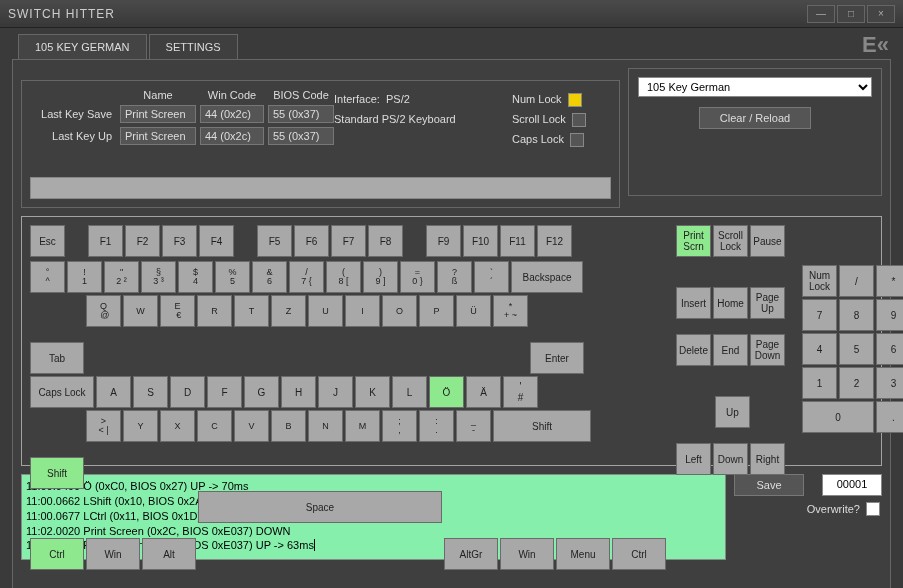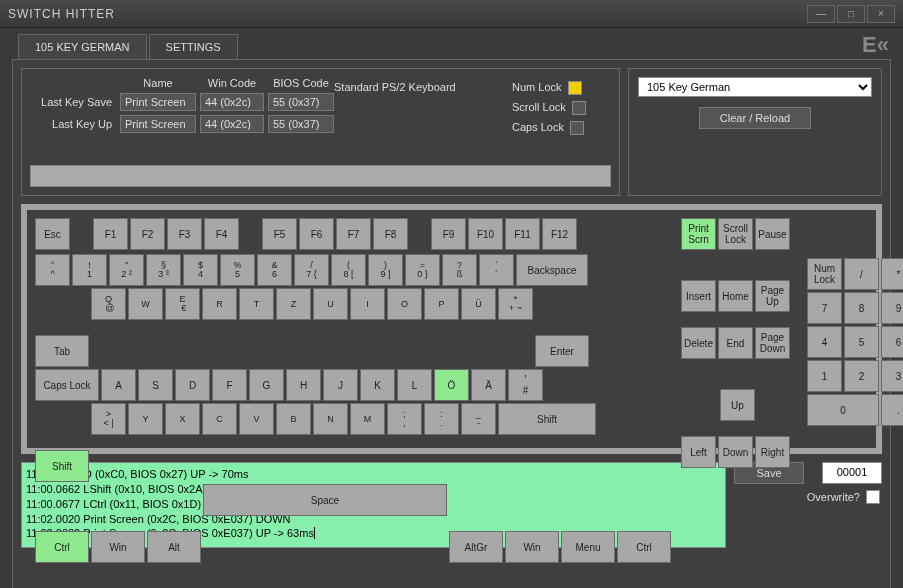--- a/index.html
+++ b/index.html
@@ -8,35 +8,35 @@
 .titlebar .title { font-size: 12px; letter-spacing: 1px; color: #ccc; }
 .titlebar .spacer { flex: 1; }
 .winbtn { width: 28px; height: 18px; margin-left: 2px; background: #444; border: 1px solid #666; display: flex; align-items: center; justify-content: center; color: #aaa; font-size: 10px; cursor: default; }
 .logo { position: absolute; right: 14px; top: 32px; font-size: 22px; font-weight: bold; color: #888; font-family: sans-serif; }
 .tabs { display: flex; margin: 6px 0 0 18px; gap: 2px; position: relative; }
 .tab { padding: 6px 16px; background: #3f3f3f; border: 1px solid #666; border-bottom: none; font-size: 11px; color: #ddd; cursor: default; }
 .tab.active { background: #444; }
 .content { margin: 0 12px 8px 12px; border: 1px solid #666; padding: 8px; background: #3f3f3f; height: 540px; }
 .toprow { display: flex; gap: 8px; }
 .panel { border: 1px solid #666; padding: 8px; }
-.panel1 { flex: 1; height: 128px; position: relative; }
+.panel1 { flex: 1; height: 128px; position: relative; margin-top: 12px; }
 .panel2 { width: 254px; height: 128px; display:flex; flex-direction:column; align-items:center; gap:10px; }
 .infogrid { display: grid; grid-template-columns: 86px 76px 64px 66px; gap: 4px 4px; font-size: 11px; }
 .hdr { text-align: center; color: #ddd; font-size:11px; }
 .lbl { text-align: right; padding-right:4px; align-self:center; }
 .field { background: #555; border: 1px solid #777; padding: 2px 4px; font-size: 11px; color: #ddd; height:18px; }
 .info2 { position: absolute; left: 312px; top: 8px; font-size: 11px; line-height: 20px; }
 .locks { position: absolute; left: 490px; top: 8px; font-size:11px; line-height:20px; }
 .lockbox { display:inline-block; width:14px; height:14px; border:1px solid #888; background:#555; vertical-align:middle; margin-left:6px; }
 .lockbox.on { background:#f0d000; }
 .bigbar { position:absolute; left:8px; bottom:8px; right:8px; height:22px; background:#aaa; border:1px solid #888; }
 .select { width: 234px; height:20px; background:#fff; color:#000; border:1px solid #888; font-size:11px; padding:1px 4px; }
 .statusrow { width:234px; font-size:11px; display:flex; gap:8px; padding-top:4px;}
 .btn { background:#555; border:1px solid #777; color:#ddd; padding:4px 20px; font-size:11px; cursor:default; }
-.kbpanel { border:6px solid #a3a3a3; margin-top:8px; padding:8px; height:250px; display:flex; gap:10px; }
+.kbpanel { border:1px solid #a3a3a3; margin-top:8px; padding:8px; height:250px; display:flex; gap:10px; }
 .main-kb { flex:0 0 570px; display:flex; flex-direction:column; gap:2px; }
 .nav-kb { flex:0 0 116px; display:flex; flex-direction:column; gap:15px; }
 .num-kb { flex:0 0 150px; display:flex; flex-direction:column; gap:2px; }
 .krow { display:flex; gap:2px; }
 .key { background:#a8a8a8; border:1px solid #6b6b6b; color:#222; font-size:10px; display:flex; align-items:center; justify-content:center; height:32px; width:35px; text-align:center; line-height:1.1; cursor:default; user-select:none; position:relative; }
 .key.dual { flex-direction:column; font-size:9px; }
 .key.dual span { line-height:1; }
 .key.hl { background:#8ee88e; }
 .key.w15 { width:54px;margin-top:47px; }
 .key.w175 { width:64px; }
@@ -82,20 +82,21 @@
         <div class="lbl">Last Key Save</div>
         <div class="field">Print Screen</div>
         <div class="field">44 (0x2c)</div>
         <div class="field">55 (0x37)</div>
         <div class="lbl">Last Key Up</div>
         <div class="field">Print Screen</div>
         <div class="field">44 (0x2c)</div>
         <div class="field">55 (0x37)</div>
       </div>
       <div class="info2">
+        <div><span>Interface:</span>&nbsp;&nbsp;<span>PS/2</span></div>
         <div>Standard PS/2 Keyboard</div>
       </div>
       <div class="locks">
         <div><span>Num Lock</span><span class="lockbox on"></span></div>
         <div><span>Scroll Lock</span><span class="lockbox"></span></div>
         <div><span>Caps Lock</span><span class="lockbox"></span></div>
       </div>
       <div class="bigbar"></div>
     </div>
     <div class="panel panel2">

